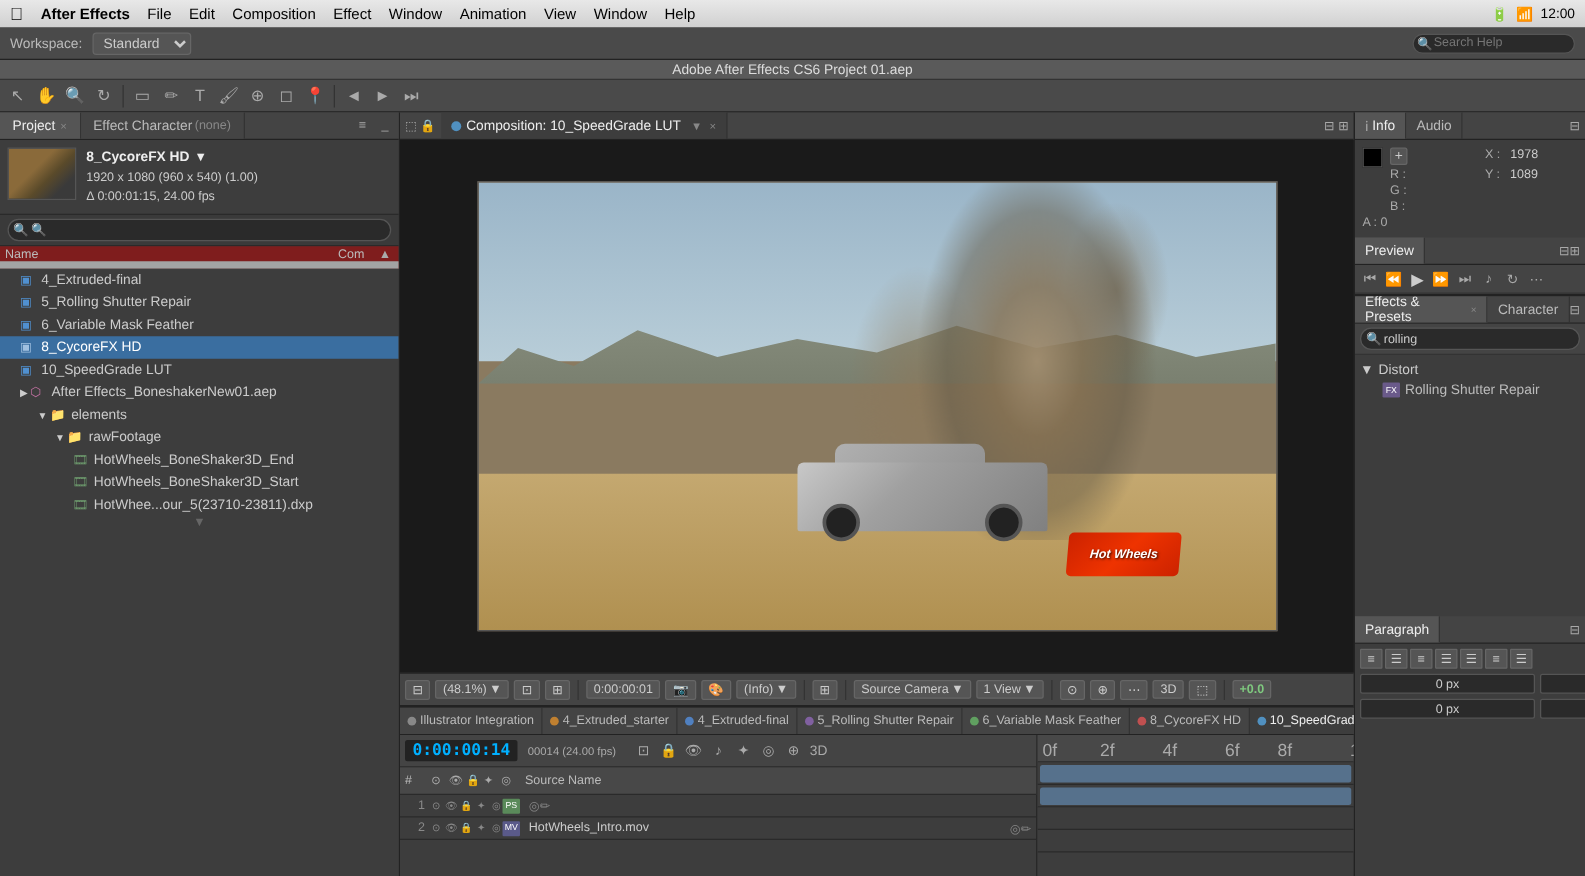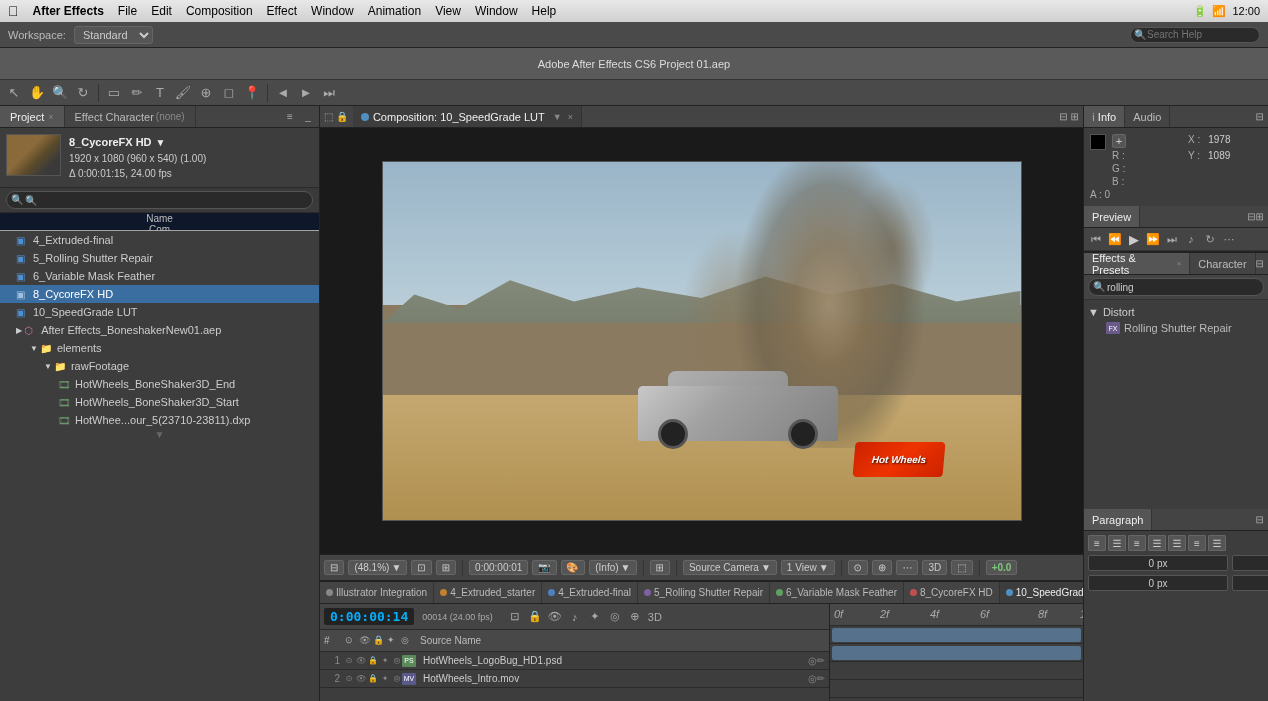--- a/index.html
+++ b/index.html
@@ -32,21 +32,21 @@
       margin-left: auto;
       display: flex;
       align-items: center;
       gap: 6px;
       font-size: 11px;
     }
 
     
     #title-bar {
       width: 100%;
-      height: 32px;
+      height: 16px;
       background: #5a5a5a;
       display: flex;
       align-items: center;
       justify-content: center;
       font-size: 11px;
       color: #ddd;
       border-bottom: 1px solid #333;
     }
 
     
@@ -180,26 +180,25 @@
       position: absolute;
       left: 5px;
       top: 3px;
       font-size: 10px;
       color: #888;
     }
 
     
     .table-header {
       display: flex;
-      background: #0f172a;
-      border-bottom: 1px solid #a3a3a3;
+      background: #7f1d1d;
+      border-bottom: 6px solid #a3a3a3;
       height: 18px;
       align-items: center;
       padding: 0 4px;
-      flex-direction: column;
     }
     .table-col-name { flex: 1; font-size: 10px; color: #bbb; }
     .table-col-comp { width: 40px; font-size: 10px; color: #bbb; text-align: center; }
 
     
     .file-list {
       flex: 1;
       overflow-y: auto;
       background: #3d3d3d;
     }
@@ -544,21 +543,21 @@
     
     #time-ruler {
       height: 22px;
       background: #484848;
       border-bottom: 1px solid #2a2a2a;
       position: relative;
       display: flex;
       align-items: flex-end;
       padding-bottom: 2px;
     }
-    .ruler-label { font-size: 11px; color: #aaa; position: absolute; top: 4px; font-style: italic; }
+    .ruler-label { font-size: 14px; color: #aaa; position: absolute; top: 4px; }
 
     
     .track-row {
       height: 18px;
       border-bottom: 1px solid #2a2a2a;
       position: relative;
       background: #3d3d3d;
     }
     .track-bar {
       position: absolute;
@@ -1135,21 +1134,20 @@
           <div class="layer-row">
             <span class="layer-num">1</span>
             <div class="layer-icons">
               <span class="layer-icon-s">⊙</span>
               <span class="layer-icon-s">👁</span>
               <span class="layer-icon-s">🔒</span>
               <span class="layer-icon-s">✦</span>
               <span class="layer-icon-s">◎</span>
             </div>
             <div class="layer-file-icon">PS</div>
-            <span class="layer-name">HotWheels_LogoBug_HD1.psd</span>
             <span style="font-size:10px; color:#888; margin-left:4px;">◎</span>
             <span style="font-size:10px; color:#888;">✏</span>
           </div>
 
           <div class="layer-row">
             <span class="layer-num">2</span>
             <div class="layer-icons">
               <span class="layer-icon-s">⊙</span>
               <span class="layer-icon-s">👁</span>
               <span class="layer-icon-s">🔒</span>
@@ -1165,21 +1163,21 @@
         </div>
 
         <div id="track-area">
 
           <div id="time-ruler">
             <div style="position:relative; width:100%; height:100%;">
               <span class="ruler-label" style="left:4px;">0f</span>
               <span class="ruler-label" style="left:50px;">2f</span>
               <span class="ruler-label" style="left:100px;">4f</span>
               <span class="ruler-label" style="left:150px;">6f</span>
-              <span class="ruler-label" style="left:208px;">8f</span>
+              <span class="ruler-label" style="left:192px;">8f</span>
               <span class="ruler-label" style="left:250px;">10f</span>
 
             </div>
           </div>
 
           <div class="track-row" style="position:relative;">
             <div class="track-bar" style="left:2px; width:calc(100% - 4px);"></div>
 
           </div>
 

